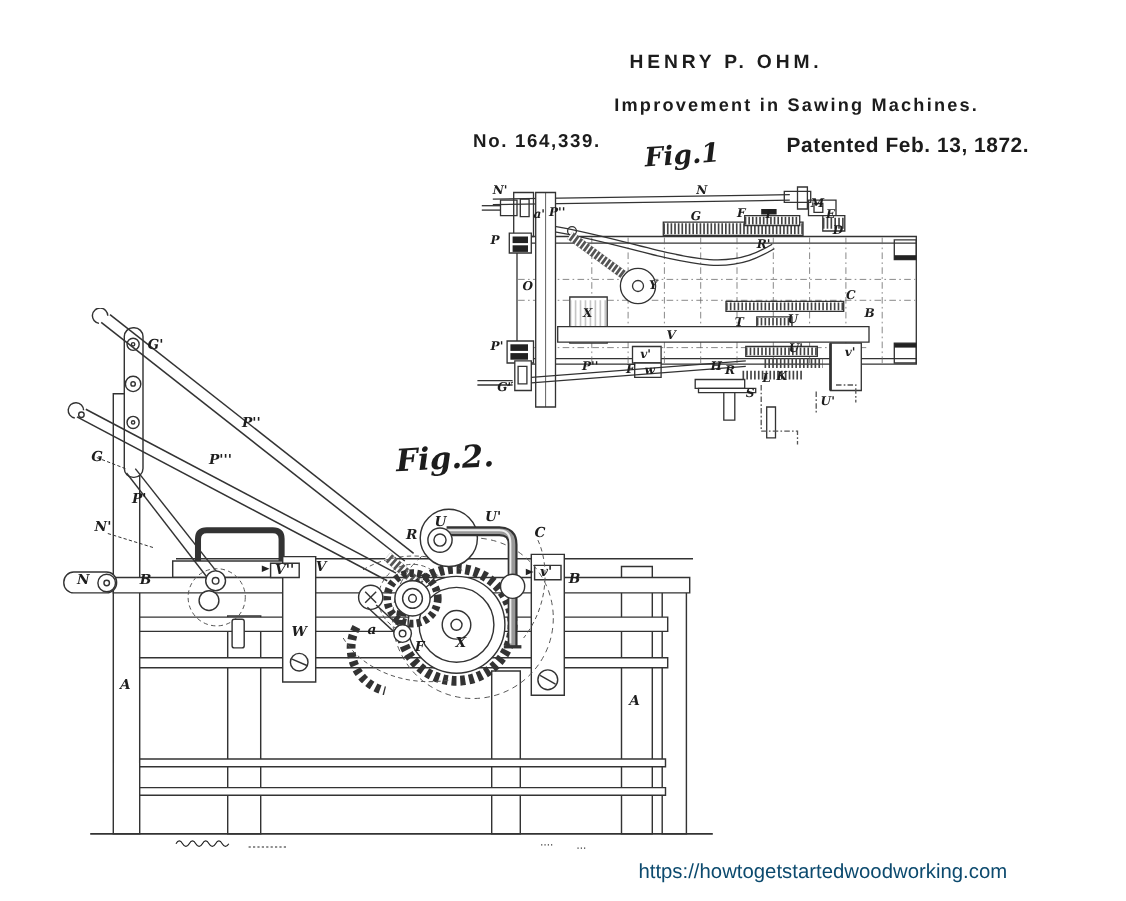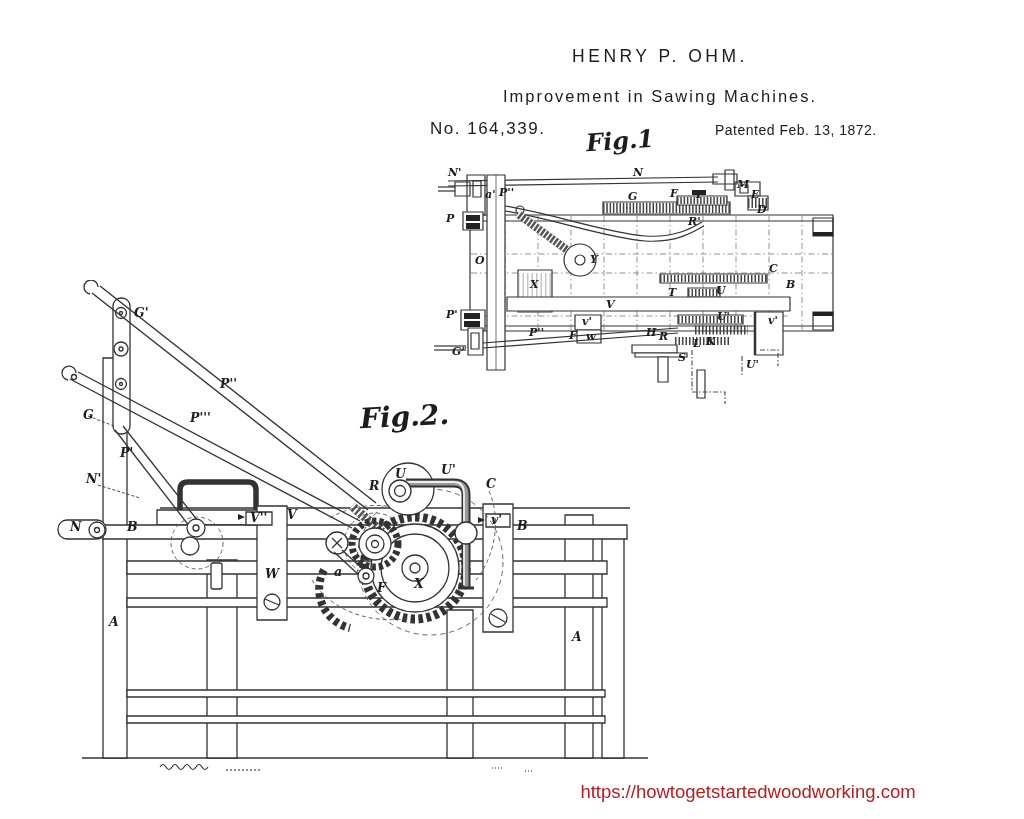--- a/index.html
+++ b/index.html
@@ -1,22 +1,22 @@
 <!DOCTYPE html>
 <html><head>
 <meta charset="utf-8">
 <style>
   html,body{margin:0;padding:0;}
   .page{position:relative;width:1024px;height:819px;background:#ffffff;overflow:hidden;
         font-family:"Liberation Sans",sans-serif;color:#1c1c1c;}
-  .hdr{position:absolute;font-weight:normal;white-space:nowrap;}
+  .hdr{position:absolute;font-weight:bold;white-space:nowrap;}
   .inventor{left:430px;top:46px;width:460px;text-align:center;font-size:17.5px;letter-spacing:3.5px;}
-  .ptitle{left:430px;top:87px;width:460px;text-align:center;font-size:16.5px;letter-spacing:2px;}
+  .ptitle{left:430px;top:87px;width:460px;text-align:right;font-size:16.5px;letter-spacing:2px;}
   .pnumber{left:430px;top:119px;font-size:17px;letter-spacing:1.5px;}
-  .pdate{left:715px;top:122px;width:160px;text-align:right;font-size:14px;letter-spacing:.5px;}
+  .pdate{left:715px;top:122px;width:160px;text-align:right;font-size:19px;letter-spacing:.5px;}
   .figcap{position:absolute;font-family:"DejaVu Serif",serif;font-style:italic;font-weight:bold;}
   .cap1{left:586px;top:126px;font-size:24px;transform:rotate(-4deg);}
   .cap2{left:360px;top:400px;font-size:28px;transform:rotate(-3deg);}
   .fig{position:absolute;}
   .fig1{left:430px;top:160px;}
   .fig2{left:30px;top:280px;}
   svg{display:block;}
   svg *{vector-effect:non-scaling-stroke;}
   .plabel{font-family:"DejaVu Serif",serif;font-style:italic;font-weight:bold;fill:#1d1d1d;font-size:11px;}
   .f2 .plabel{font-size:12.5px;}
@@ -301,14 +301,14 @@
           <text x="235" y="298" class="plabel">W</text>
           <text x="304" y="296" class="plabel">a</text>
           <text x="347" y="312" class="plabel">F</text>
           <text x="384" y="308" class="plabel">X</text>
           <text x="79" y="346" class="plabel">A</text>
           <text x="542" y="361" class="plabel">A</text>
         </g>
   </svg>
   </div>
 
-  <a class="url" style="color: #b91c1c;">https://howtogetstartedwoodworking.com</a>
+  <a class="url" style="color: #0c4a6e;">https://howtogetstartedwoodworking.com</a>
 </div>
 
 </body></html>

